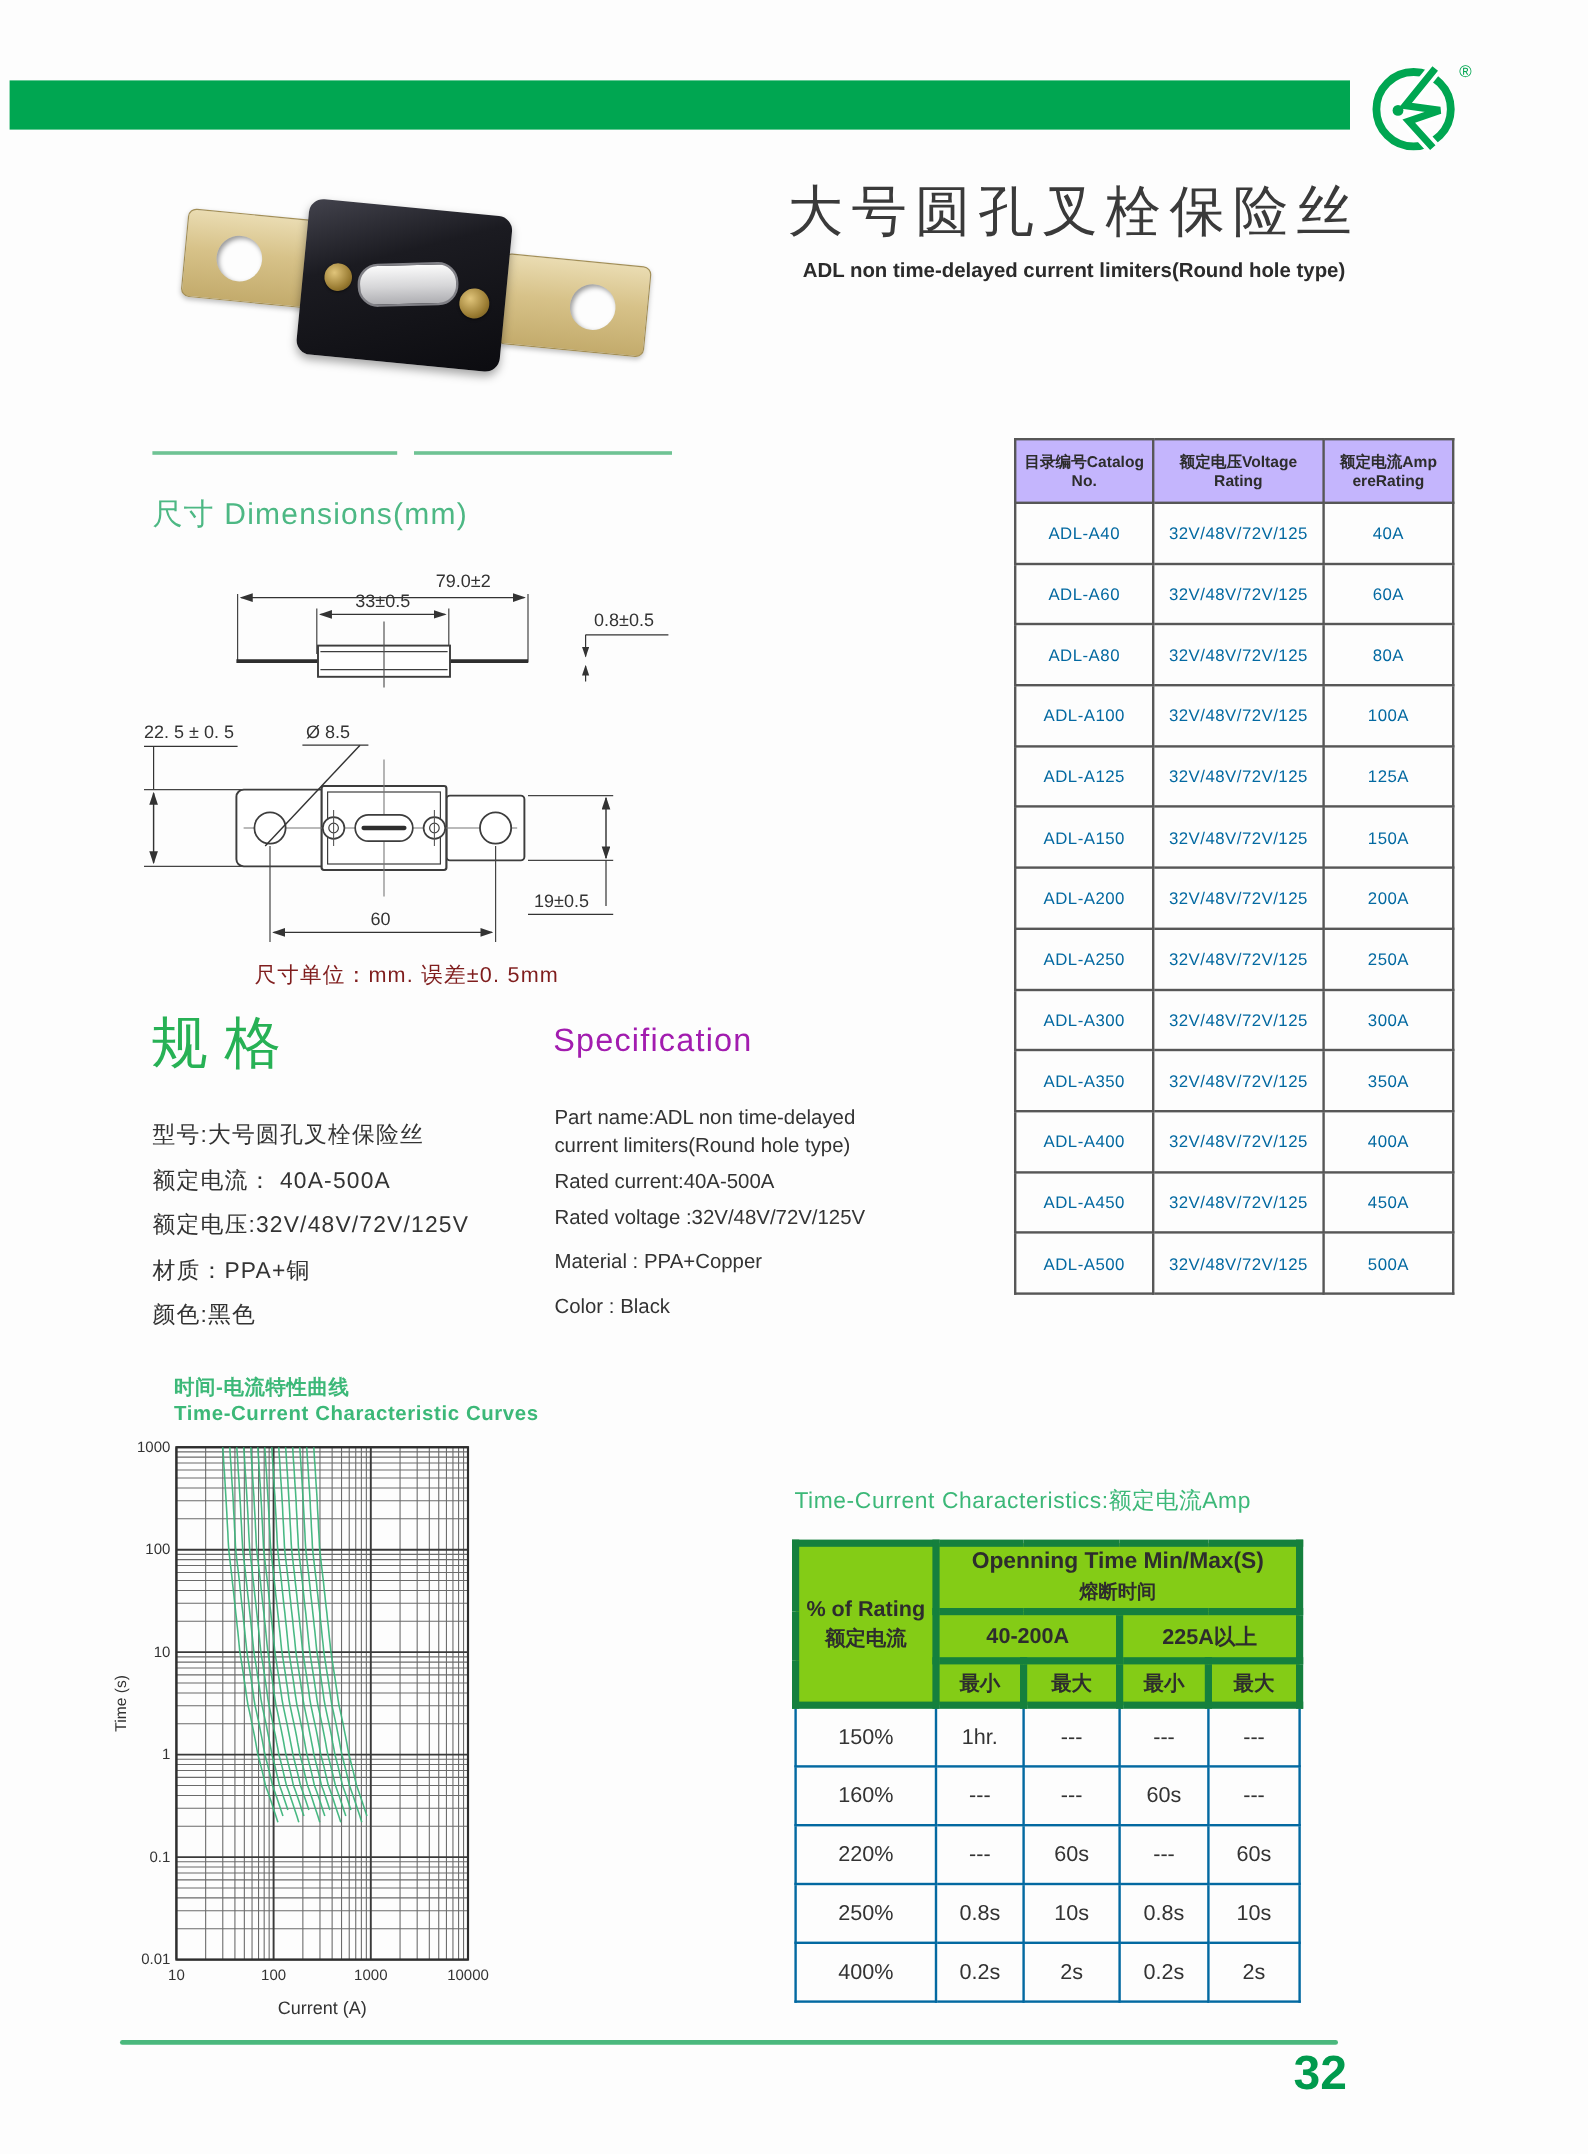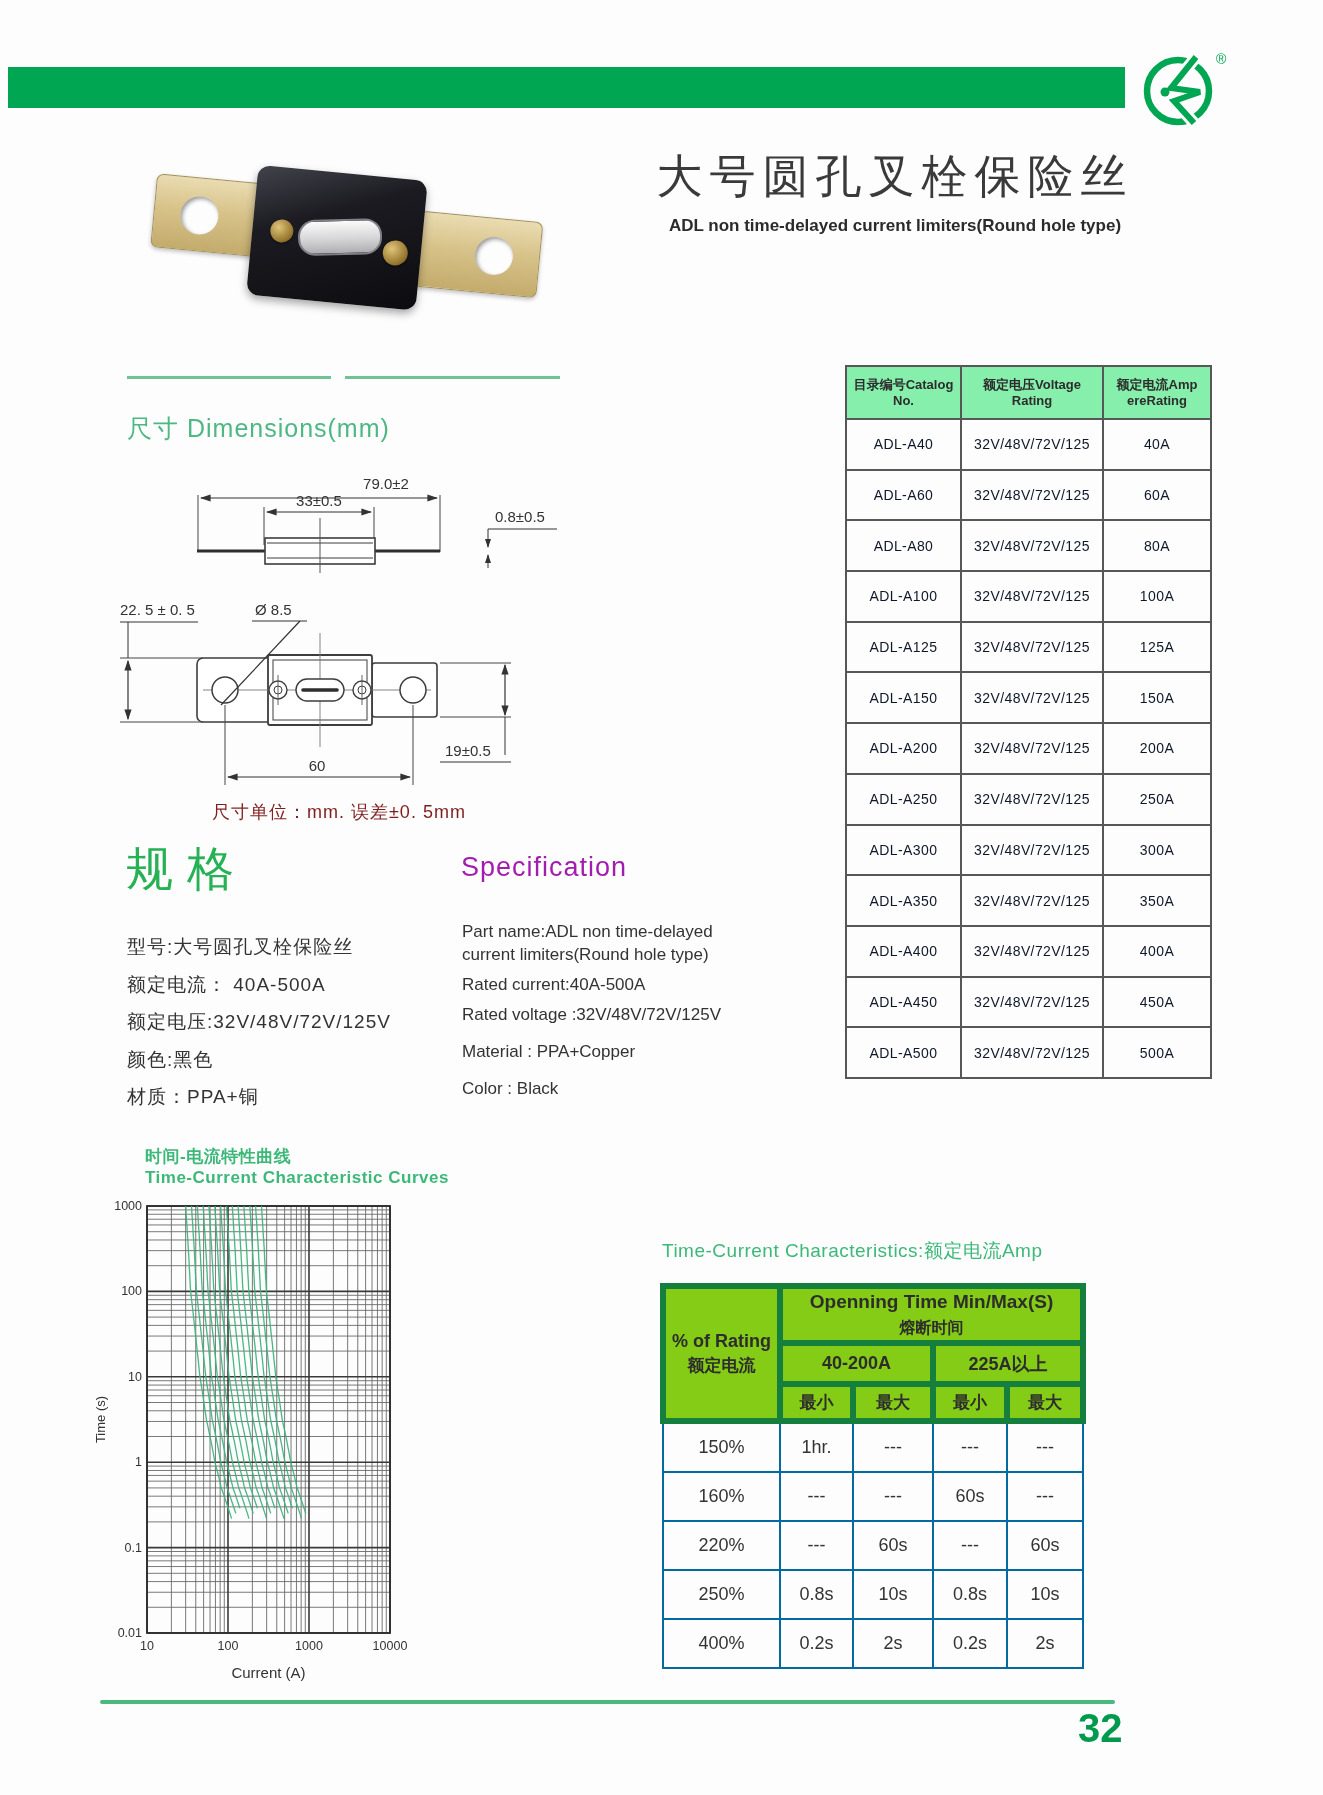--- a/index.html
+++ b/index.html
@@ -43,22 +43,22 @@
   .spec-cn-h{left:126px;top:838px;font-size:47px;color:#27b155;letter-spacing:14px;font-weight:500;}
   .spec-cn{left:127px;top:928px;font-size:19px;color:#333;line-height:37.5px;letter-spacing:1px;}
   .spec-en-h{left:461px;top:852px;font-size:27px;color:#a21caf;letter-spacing:1px;}
   .spec-en{left:462px;top:920px;width:276px;font-size:17px;color:#333;line-height:23px;}
   .spec-en p{margin:0 0 7px 0;}
   .spec-en p.gap{margin-top:14px;}
 
   
   table{border-collapse:collapse;table-layout:fixed;}
   .catalog-table{left:845px;top:365px;width:365px;}
-  .catalog-table th{height:49px;background:#86efac;border:2px solid #575757;font-size:13px;font-weight:bold;color:#2d2d2d;line-height:1.2;}
-  .catalog-table td{height:46.7px;border:2px solid #575757;text-align:center;font-size:14px;color:#0f172a;letter-spacing:.4px;}
+  .catalog-table th{height:49px;background:#c4b5fd;border:2px solid #575757;font-size:13px;font-weight:bold;color:#2d2d2d;line-height:1.2;}
+  .catalog-table td{height:46.7px;border:2px solid #575757;text-align:center;font-size:14px;color:#0369a1;letter-spacing:.4px;}
 
   
   .chart-h{left:145px;top:1146px;font-size:17px;font-weight:bold;color:#3cb878;line-height:21px;letter-spacing:.5px;}
   .chart-svg{left:85px;top:1193px;width:355px;height:492px;font-family:"Liberation Sans",sans-serif;}
 
   
   .tcc-h{left:662px;top:1238px;font-size:19px;color:#3cb878;font-weight:500;letter-spacing:.5px;}
   .tcc-table{left:660px;top:1283px;width:420px;}
   .tcc-table th{background:#84cc16;border:6px solid #15803d;color:#2d2d2d;font-weight:bold;}
   .tcc-table td{border:2px solid #0369a1;text-align:center;font-size:18px;color:#333;height:45px;}
@@ -177,22 +177,22 @@
   <text x="222" y="316" text-anchor="middle">60</text>
 </svg>
 
 <div class="abs dim-note">尺寸单位：mm. 误差±0. 5mm</div>
 
 <div class="abs spec-cn-h">规格</div>
 <div class="abs spec-cn">
   <div>型号:大号圆孔叉栓保险丝</div>
   <div>额定电流： 40A-500A</div>
   <div>额定电压:32V/48V/72V/125V</div>
+  <div>材质：PPA+铜</div>
   <div>颜色:黑色</div>
-  <div>材质：PPA+铜</div>
 </div>
 
 <div class="abs spec-en-h">Specification</div>
 <div class="abs spec-en">
   <p>Part name:ADL non time-delayed current limiters(Round hole type)</p>
   <p>Rated current:40A-500A</p>
   <p>Rated voltage :32V/48V/72V/125V</p>
   <p class="gap">Material :  PPA+Copper</p>
   <p class="gap">Color :  Black</p>
 </div>

